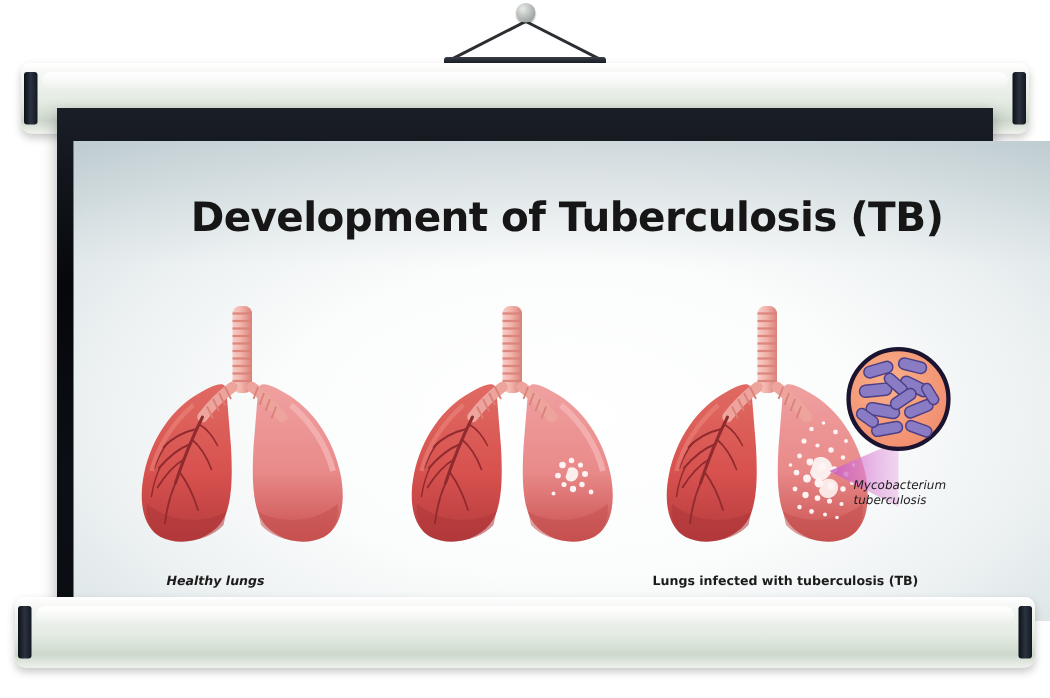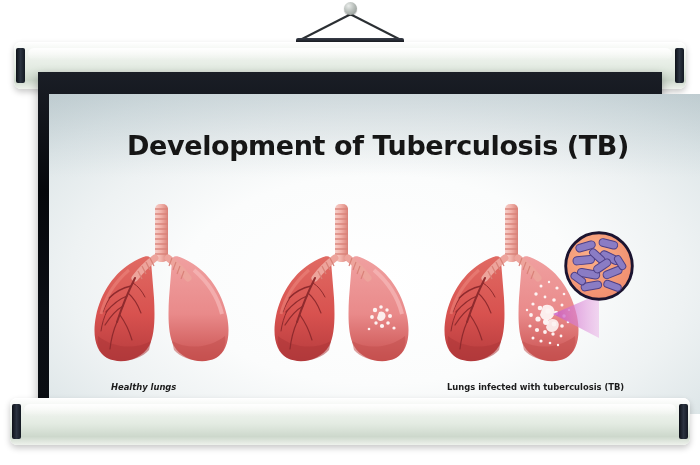--- a/index.html
+++ b/index.html
@@ -51,21 +51,21 @@
 
   
   .lungs-row{position:absolute;left:0;top:104px;width:602px;height:175px;}
   .lung-fig{position:absolute;width:180px;height:175px;}
   .lung-fig.a{left:22px;} .lung-fig.b{left:202px;} .lung-fig.c{left:372px;}
 
   
   .caption{position:absolute;font-size:8.4px;font-weight:700;color:#1b1b1b;
      font-family:"DejaVu Sans","Liberation Sans",sans-serif;white-space:nowrap;}
   .cap-healthy{left:62px;top:288px;font-style:italic;}
-  .cap-infected{left:386px;top:288px;margin-left:12px;}
+  .cap-infected{left:386px;top:288px;}
 
   .micro-label{position:absolute;left:520px;top:225px;width:92px;
      font-size:8px;font-style:italic;color:#1b1b1b;line-height:1.25;
      font-family:"DejaVu Sans","Liberation Sans",sans-serif;}
 </style>
 </head>
 <body>
 
 <div id="stage">
 
@@ -336,20 +336,24 @@
               <rect x="55" y="32" width="17" height="7.5" rx="3.7" transform="rotate(58 63 36)"></rect>
             </g>
           </svg>
         </div>
 
       </div>
 
       <div class="caption cap-healthy">Healthy lungs</div>
       <div class="caption cap-infected">Lungs infected with tuberculosis (TB)</div>
 
+      <div class="micro-label">
+        <div>Mycobacterium</div>
+        <div>tuberculosis</div>
+      </div>
 
     </div>
   </div>
 
   <div class="roller bot">
     <div class="cap l"></div>
     <div class="cap r"></div>
     <div class="roller-gloss"></div>
   </div>
 

